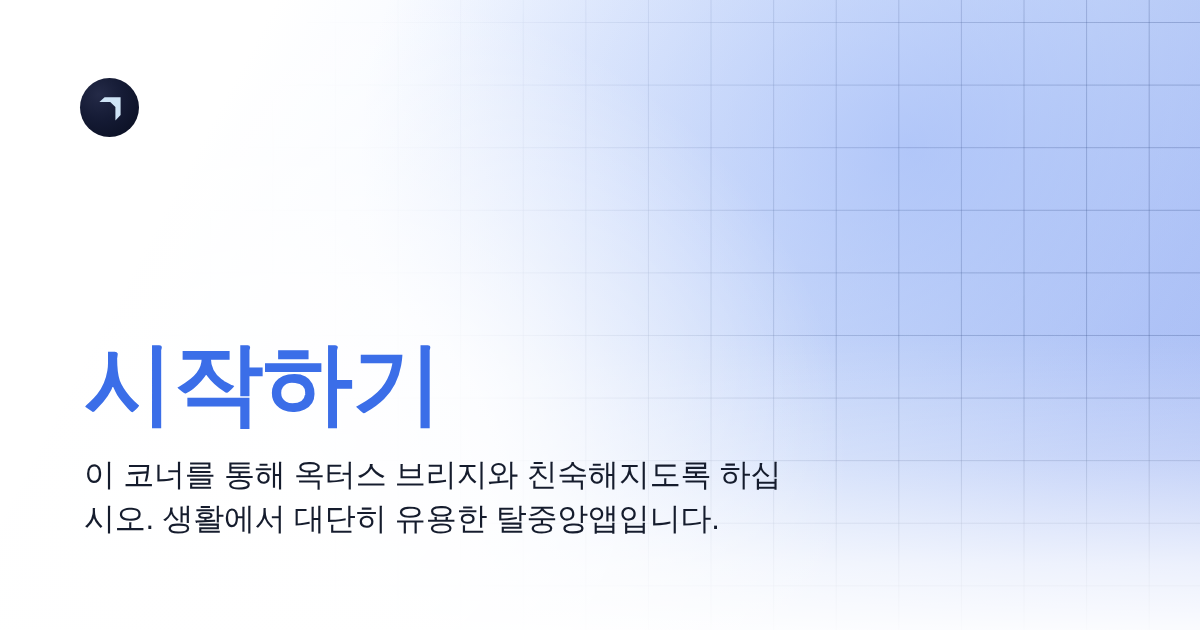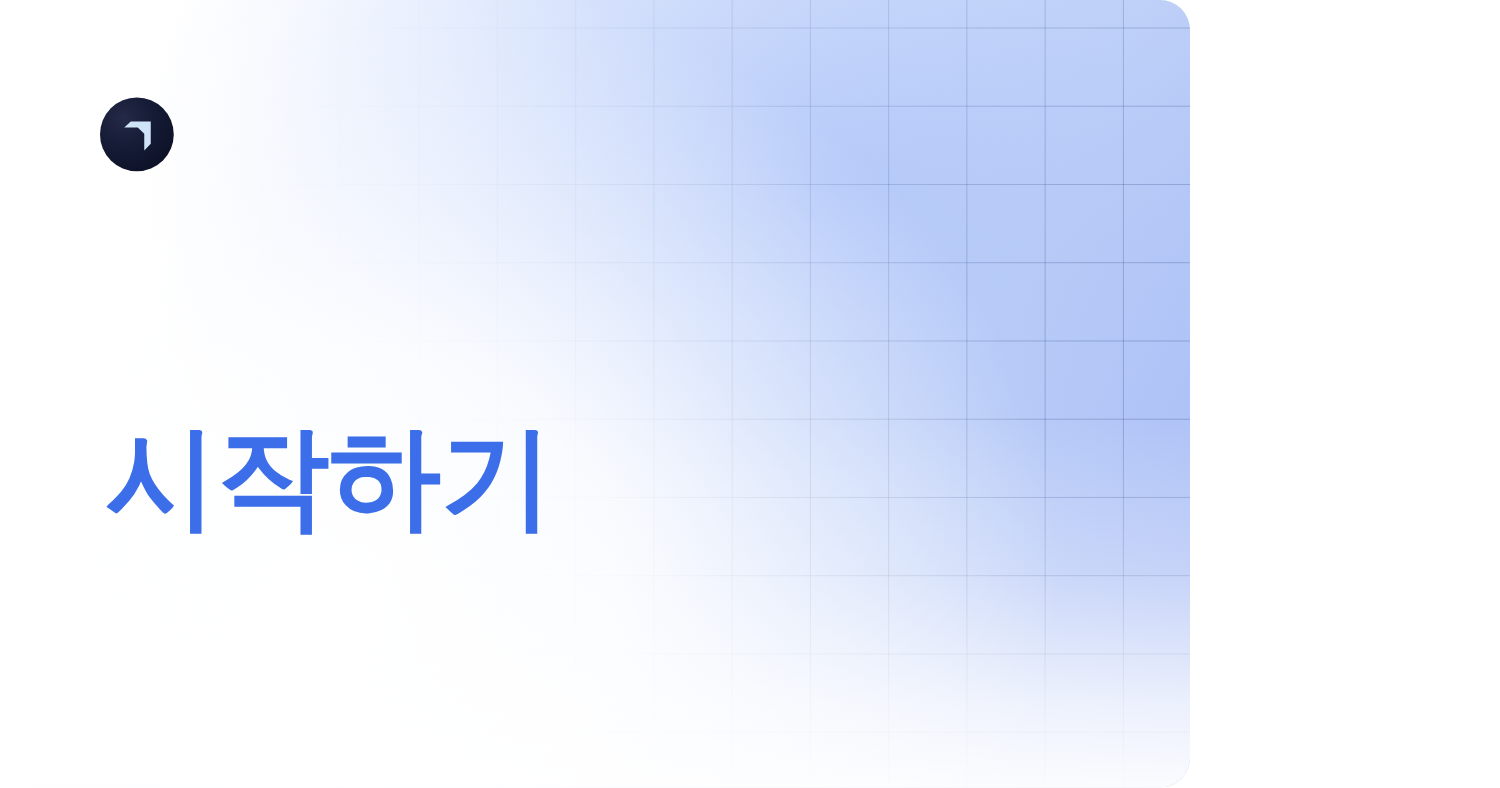--- a/index.html
+++ b/index.html
@@ -6,25 +6,24 @@
 
   html, body {
     width: 1200px;
     height: 630px;
     overflow: hidden;
     font-family: "Liberation Sans", "DejaVu Sans", sans-serif;
   }
 
   #og-card {
     position: relative;
-    width: 952px;
+    width: 1200px;
     height: 630px;
     overflow: hidden;
     background: #ffffff;
-    border-radius: 24px;
   }
 
   
   .bg-base {
     position: absolute;
     inset: 0;
     background: linear-gradient(118deg,
         #ffffff 0%,
         #ffffff 18%,
         #f7faff 30%,
@@ -157,15 +156,16 @@
   <div class="logo">
     <span>
       <svg width="30" height="30" viewBox="0 0 30 30" aria-hidden="true">
         <path d="M9.6 4.2 H25.6 V22.0 L20.4 27.4 V14.0 L15.2 9.0 H4.4 Z" fill="#cfe4f6"></path>
       </svg>
     </span>
   </div>
 
   <div class="content">
     <div class="title">시작하기</div>
+    <div class="subtitle">이 코너를 통해 옥터스 브리지와 친숙해지도록 하십시오. 생활에서 대단히 유용한 탈중앙앱입니다.</div>
   </div>
 
 </div>
 
 </body></html>

